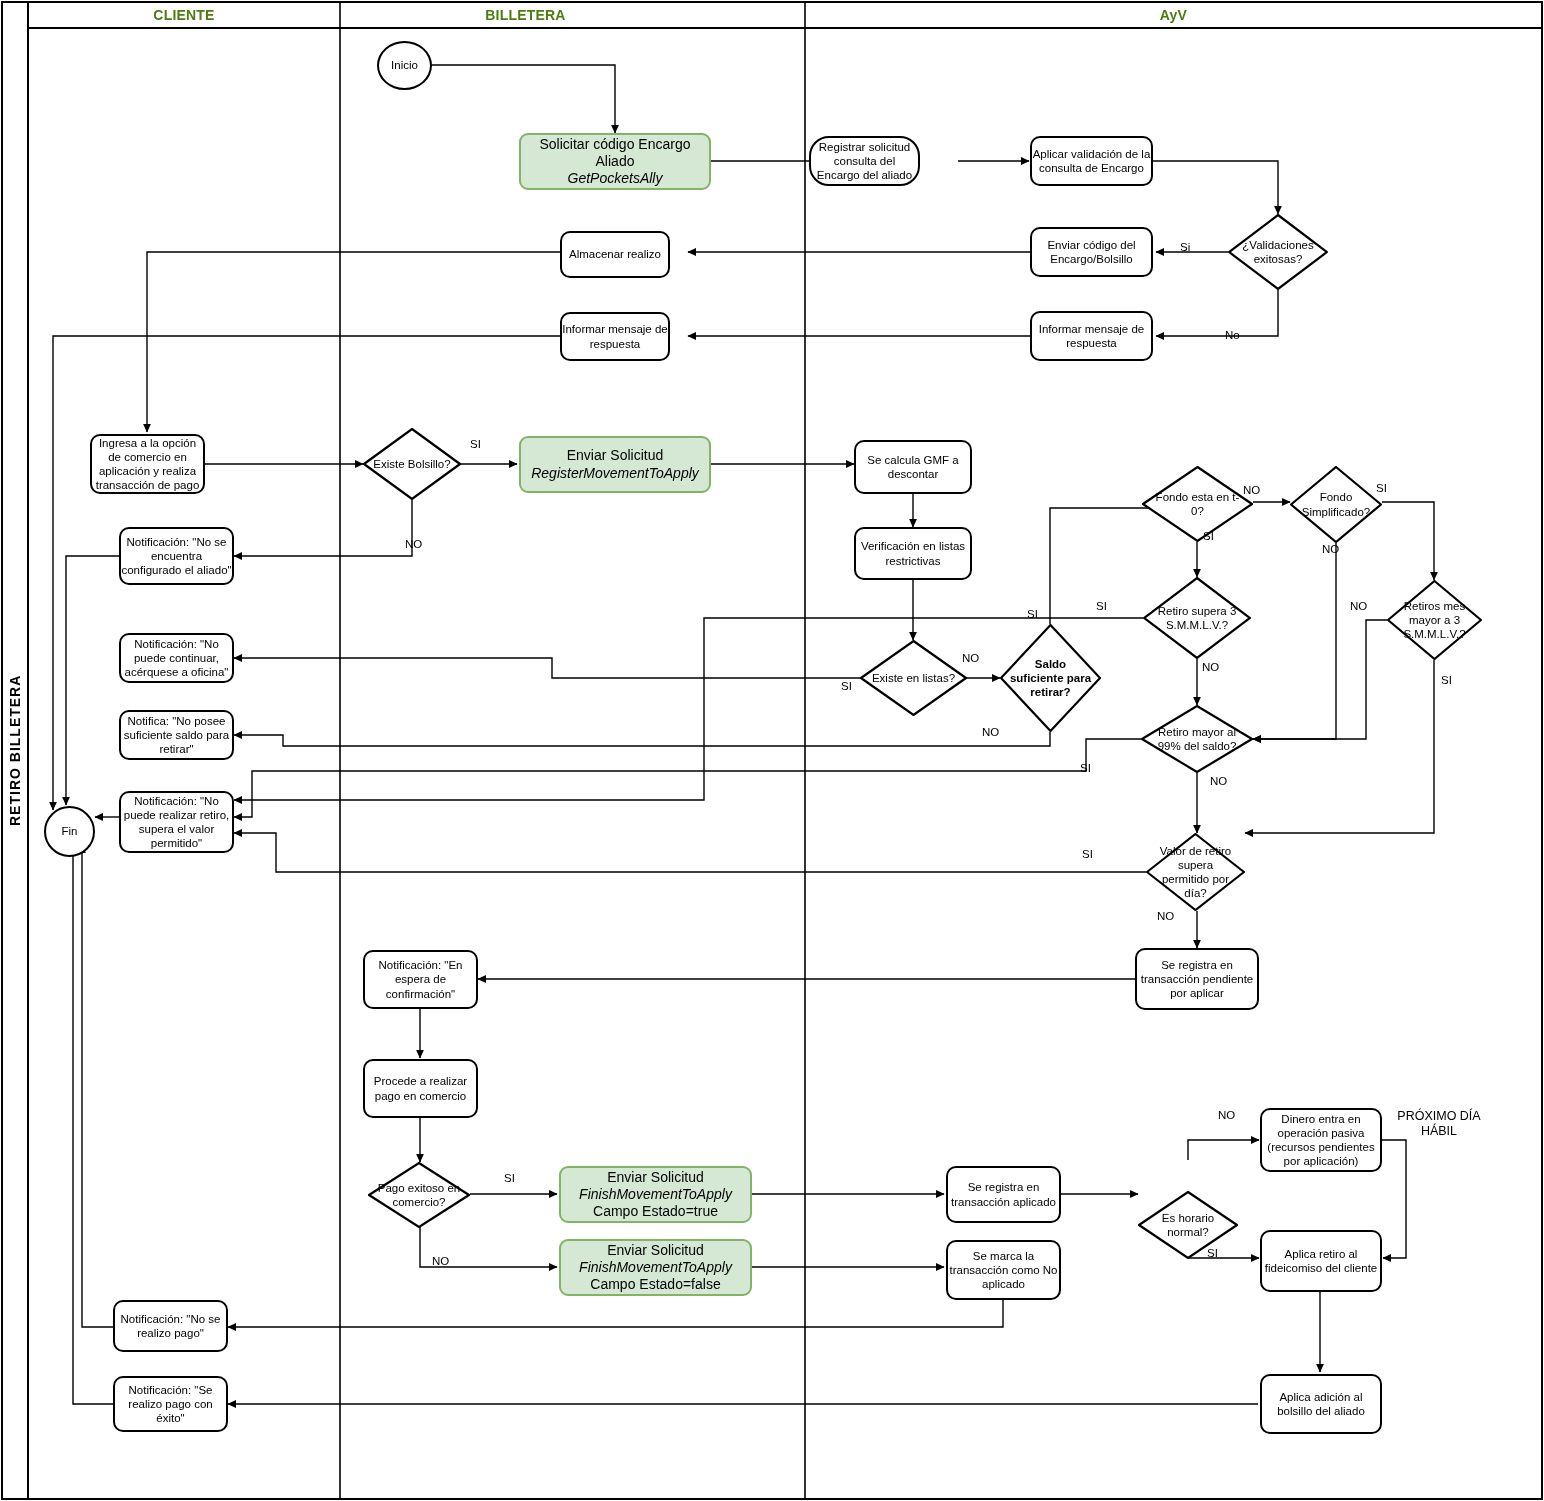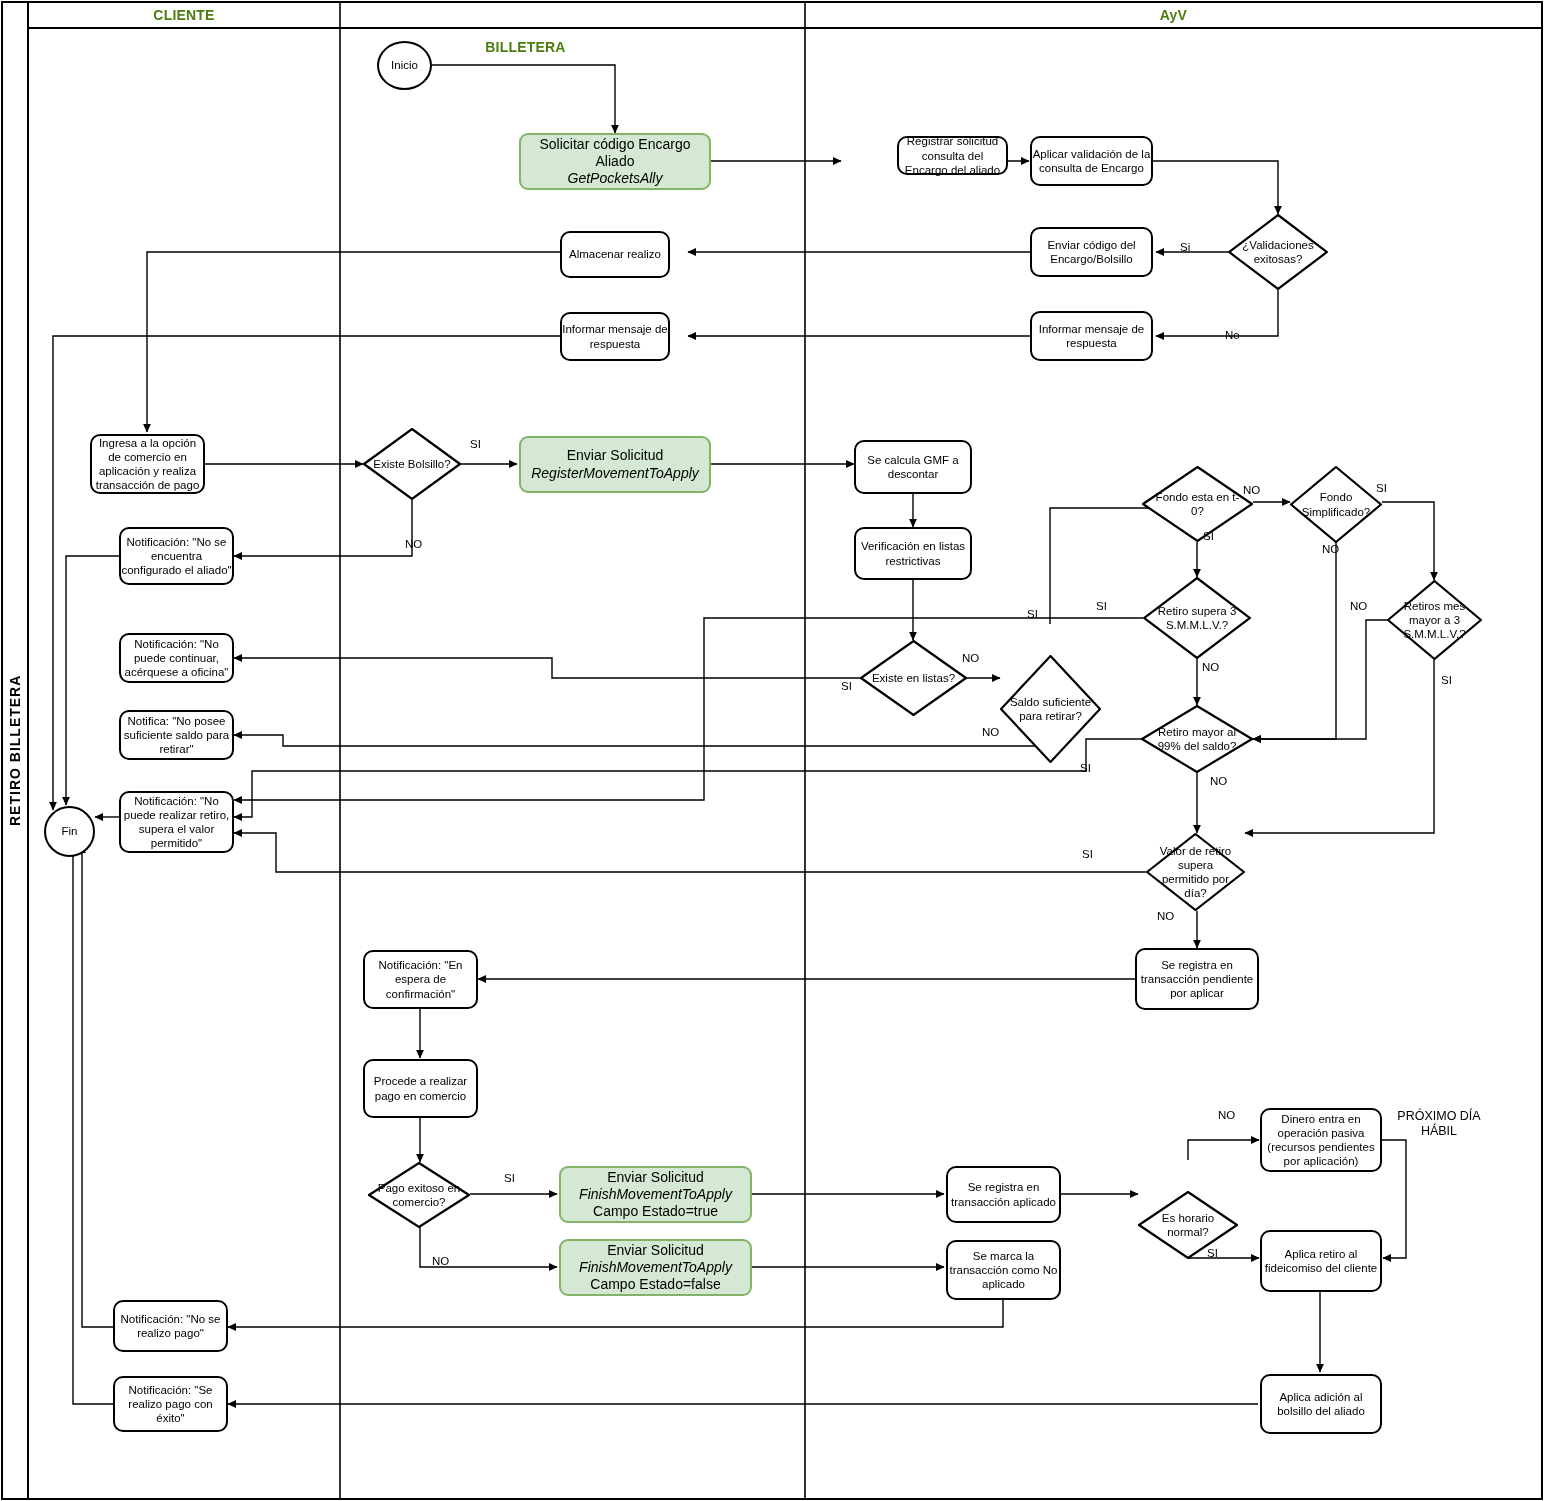--- a/index.html
+++ b/index.html
@@ -145,21 +145,21 @@
       <path d="M113,1327 L82,1327 L82,845" marker-end="url(#ah)"></path>
 
       <path d="M113,1404 L73,1404 L73,845" marker-end="url(#ah)"></path>
 
     </g>
   </svg>
 
   <div class="poollabel" style="left:2px;top:2px;width:26px;height:1497px;">RETIRO BILLETERA</div>
 
   <div class="lanehdr" style="left:28px;top:2px;width:312px;height:26px;">CLIENTE</div>
-  <div class="lanehdr" style="left:340px;top:2px;width:371px;height:26px;margin-top:32px;">BILLETERA</div>
+  <div class="lanehdr" style="left:340px;top:2px;width:371px;height:26px;">BILLETERA</div>
   <div class="lanehdr" style="left:805px;top:2px;width:737px;height:26px;">AyV</div>
 
   <div class="node term" style="left:377px;top:41px;width:55px;height:49px;">Inicio</div>
   <div class="node term" style="left:44px;top:806px;width:51px;height:51px;">Fin</div>
 
   <div class="node proc green" style="left:519px;top:133px;width:192px;height:57px;">
     <div>
       <div>Solicitar código Encargo Aliado</div>
       <div class="it">GetPocketsAlly</div>
     </div>
@@ -181,21 +181,21 @@
   </div>
 
   <div class="node proc green" style="left:559px;top:1239px;width:193px;height:57px;">
     <div>
       <div>Enviar Solicitud</div>
       <div class="it">FinishMovementToApply</div>
       <div>Campo Estado=false</div>
     </div>
   </div>
 
-  <div class="node proc" style="left:897px;top:136px;width:111px;height:39px;">Registrar solicitud consulta del Encargo del aliado</div>
+  <div class="node proc" style="left:809px;top:136px;width:111px;height:50px;border-radius:20px;">Registrar solicitud consulta del Encargo del aliado</div>
   <div class="node proc" style="left:1030px;top:136px;width:123px;height:50px;">Aplicar validación de la consulta de Encargo</div>
   <div class="node proc" style="left:1030px;top:227px;width:123px;height:50px;">Enviar código del Encargo/Bolsillo</div>
   <div class="node proc" style="left:1030px;top:311px;width:123px;height:50px;">Informar mensaje de respuesta</div>
 
   <div class="node proc" style="left:560px;top:231px;width:110px;height:47px;">Almacenar realizo</div>
   <div class="node proc" style="left:560px;top:312px;width:110px;height:49px;">Informar mensaje de respuesta</div>
 
   <div class="node proc" style="left:90px;top:434px;width:115px;height:60px;">Ingresa a la opción de comercio en aplicación y realiza transacción de pago</div>
   <div class="node proc" style="left:119px;top:527px;width:115px;height:58px;">Notificación: "No se encuentra configurado el aliado"</div>
 
@@ -235,21 +235,21 @@
     <div class="dlabel">Existe Bolsillo?</div>
   </div>
 
   <div class="node dia" style="left:860px;top:640px;width:107px;height:76px;">
     <svg class="diashape" viewBox="0 0 107 76" preserveAspectRatio="none">
         <polygon points="53.5,1 106,38 53.5,75 1,38" fill="#fff" stroke="#000" stroke-width="2.2" vector-effect="non-scaling-stroke"></polygon>
       </svg>
     <div class="dlabel">Existe en listas?</div>
   </div>
 
-  <div class="node dia" style="left:1000px;top:655px;width:101px;height:108px;">
+  <div class="node dia" style="left:1000px;top:624px;width:101px;height:108px;font-weight:bold;">
     <svg class="diashape" viewBox="0 0 101 108" preserveAspectRatio="none">
         <polygon points="50.5,1 100,54 50.5,107 1,54" fill="#fff" stroke="#000" stroke-width="2.2" vector-effect="non-scaling-stroke"></polygon>
       </svg>
     <div class="dlabel">Saldo suficiente para retirar?</div>
   </div>
 
   <div class="node dia" style="left:1142px;top:466px;width:111px;height:76px;text-align:center;">
     <svg class="diashape" viewBox="0 0 111 76" preserveAspectRatio="none">
         <polygon points="55.5,1 110,38 55.5,75 1,38" fill="#fff" stroke="#000" stroke-width="2.2" vector-effect="non-scaling-stroke"></polygon>
       </svg>

